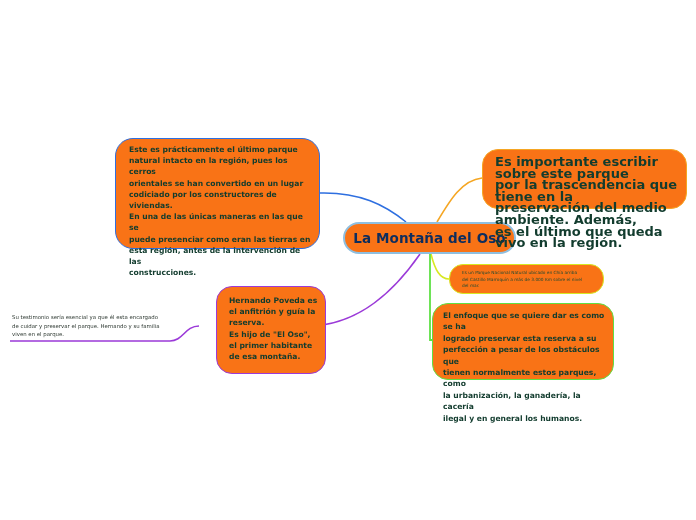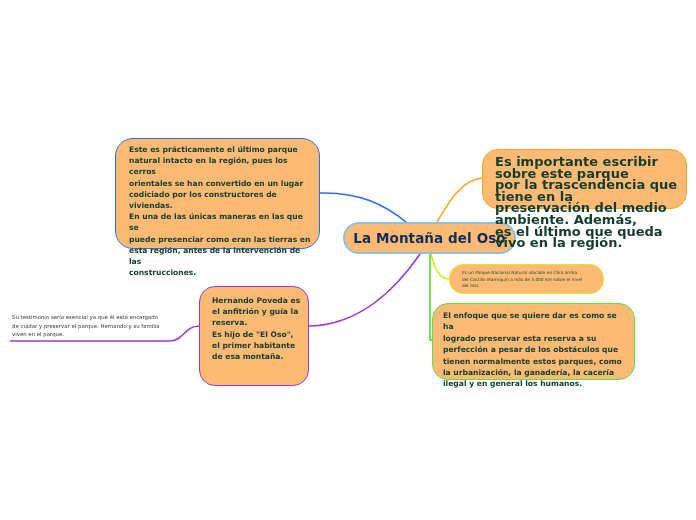--- a/index.html
+++ b/index.html
@@ -21,21 +21,21 @@
     }
     svg.links {
       position: absolute;
       left: 0; top: 0;
       width: 696px; height: 520px;
       pointer-events: none;
     }
     .node {
       position: absolute;
       box-sizing: border-box;
-      background: #fdba74;
+      background: #f97316;
       color: #0f3b2e;
       font-weight: bold;
       cursor: pointer;
     }
     .node-text {
       white-space: pre-line;
       display: block;
     }
     .central {
       left: 343px;
@@ -83,34 +83,34 @@
       border-radius: 14px;
       padding: 5px 6px 3px 12px;
       font-size: 4.3px;
       line-height: 6.6px;
       font-weight: normal;
       color: #1f4a33;
     }
     .n-green {
       left: 432px;
       top: 303px;
-      width: 203px;
+      width: 182px;
       height: 77px;
       border: 1.5px solid #5fe045;
       border-radius: 16px;
       padding: 6px 6px 4px 10px;
       font-size: 7.6px;
       line-height: 11.4px;
       color: #123c2e;
     }
     .n-purple {
-      left: 199px;
+      left: 216px;
       top: 286px;
       width: 110px;
-      height: 100px;
+      height: 88px;
       border: 1.5px solid #9b3ad8;
       border-radius: 16px;
       padding: 8px 5px 3px 12px;
       font-size: 7.6px;
       line-height: 11.2px;
       color: #123c2e;
     }
     .n-sub {
       left: 10px;
       top: 311px;

